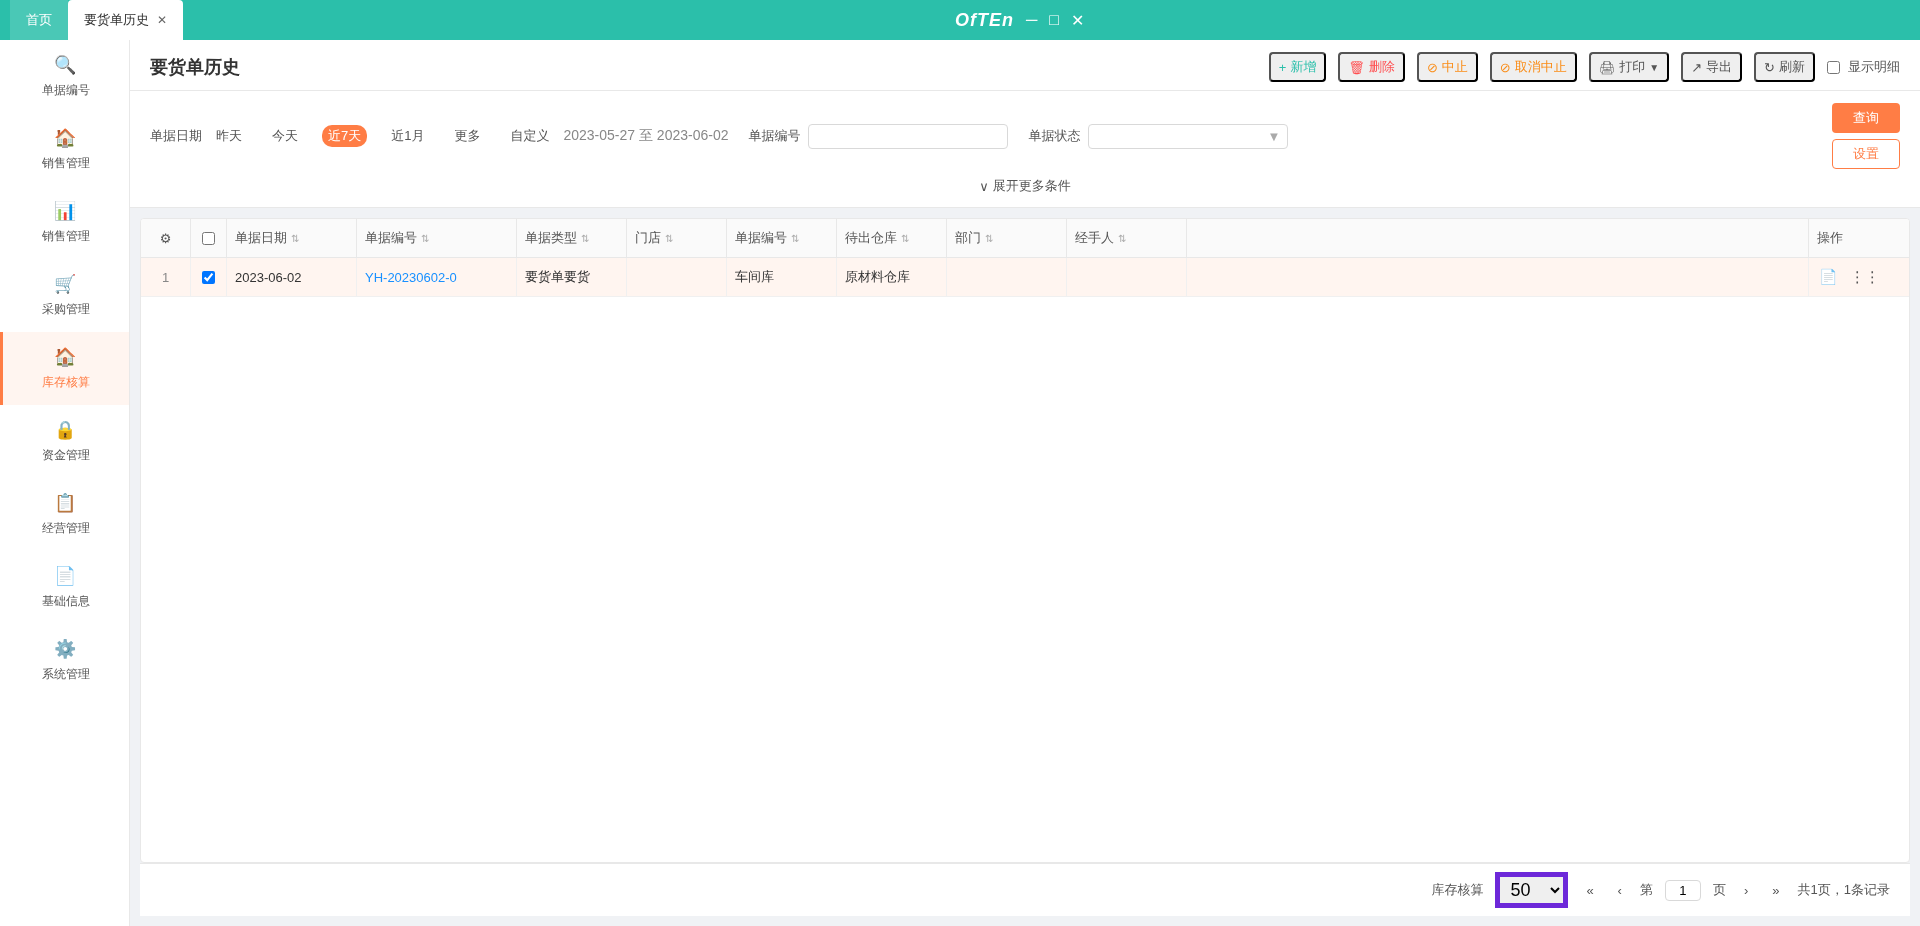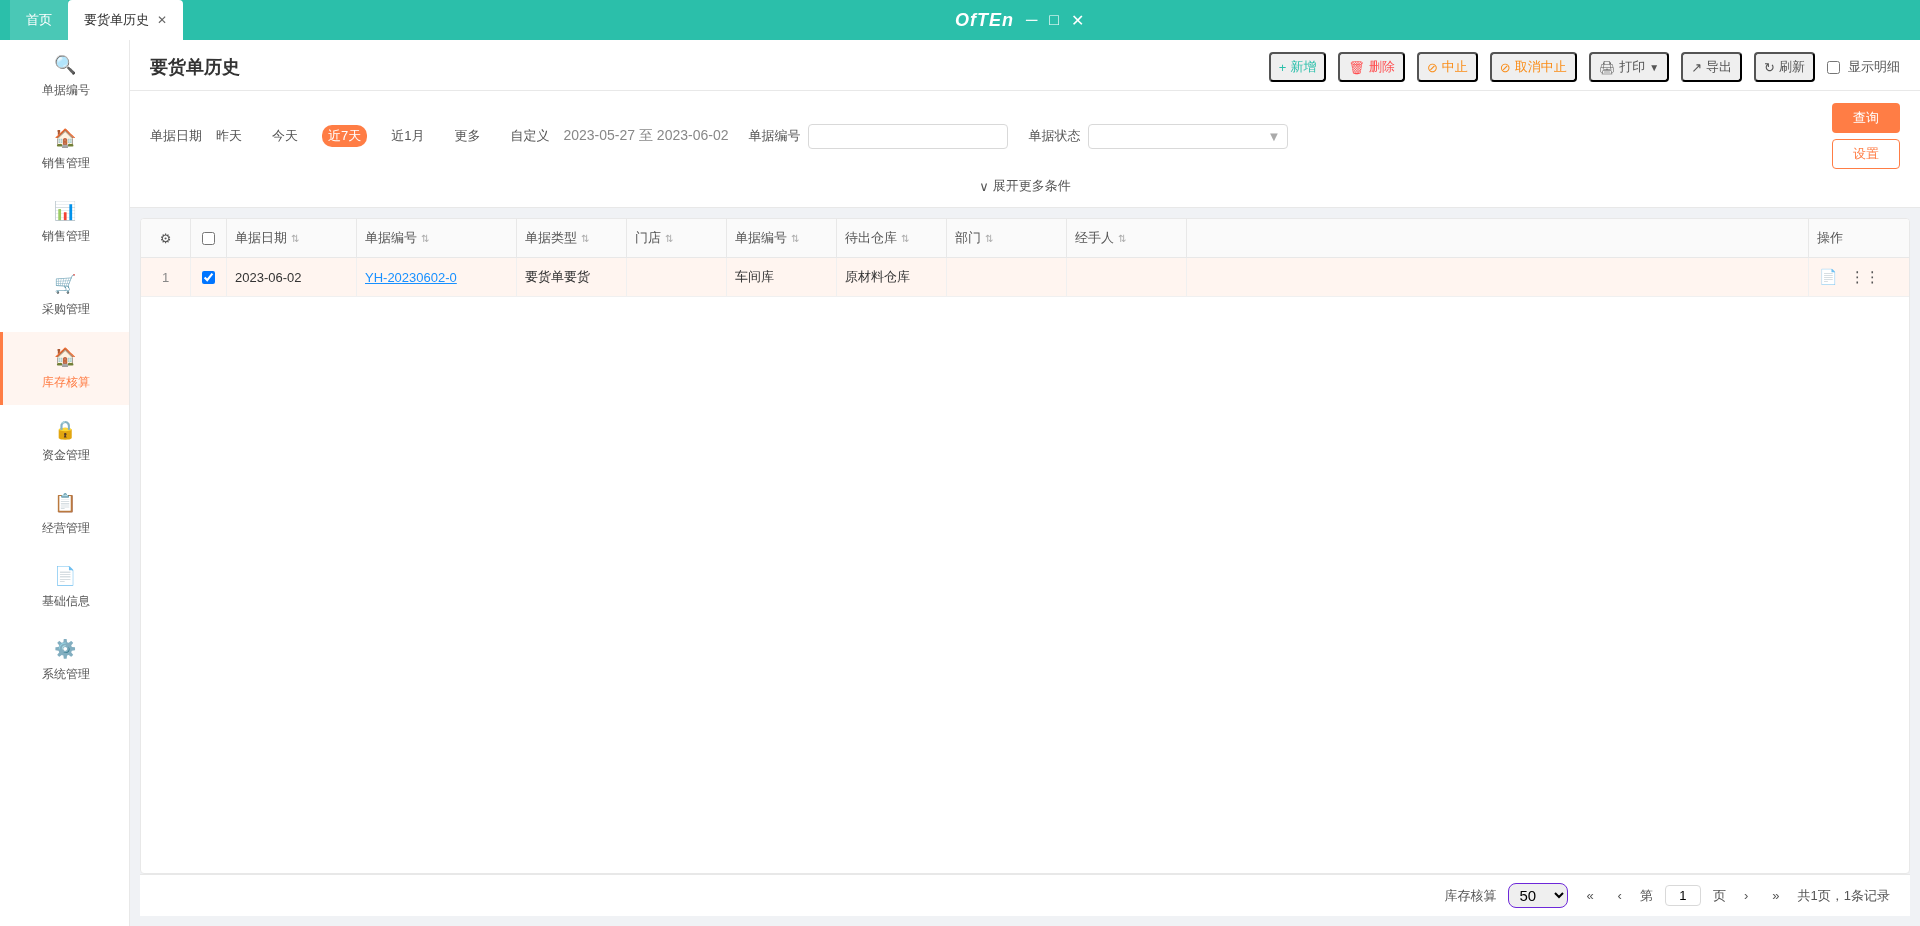--- a/index.html
+++ b/index.html
@@ -293,21 +293,20 @@
       align-items: center;
       border-right: 1px solid #f0f0f0;
       color: #333;
       white-space: nowrap;
       overflow: hidden;
     }
     .td:last-child { border-right: none; }
     .td-link {
       color: #1890ff;
       cursor: pointer;
-      text-decoration: underline;
     }
     .row-num {
       justify-content: center;
       color: #888;
     }
     .row-actions {
       display: flex;
       gap: 8px;
       align-items: center;
     }
@@ -339,24 +338,24 @@
       align-items: center;
       justify-content: flex-end;
       gap: 12px;
       border-top: 1px solid #e8e8e8;
       font-size: 13px;
       color: #555;
       flex-shrink: 0;
       margin: 0 10px 10px;
     }
     .page-size-select {
-      border: 1px solid #6d28d9;
-      border-radius: 8px;
+      border: 5px solid #6d28d9;
+      border-radius: 0;
       padding: 2px 6px;
-      font-size: 15px;
+      font-size: 18px;
       outline: none;
     }
     .page-btn {
       cursor: pointer;
       padding: 2px 6px;
       border-radius: 4px;
       color: #555;
     }
     .page-input {
       border: 1px solid #d9d9d9;

